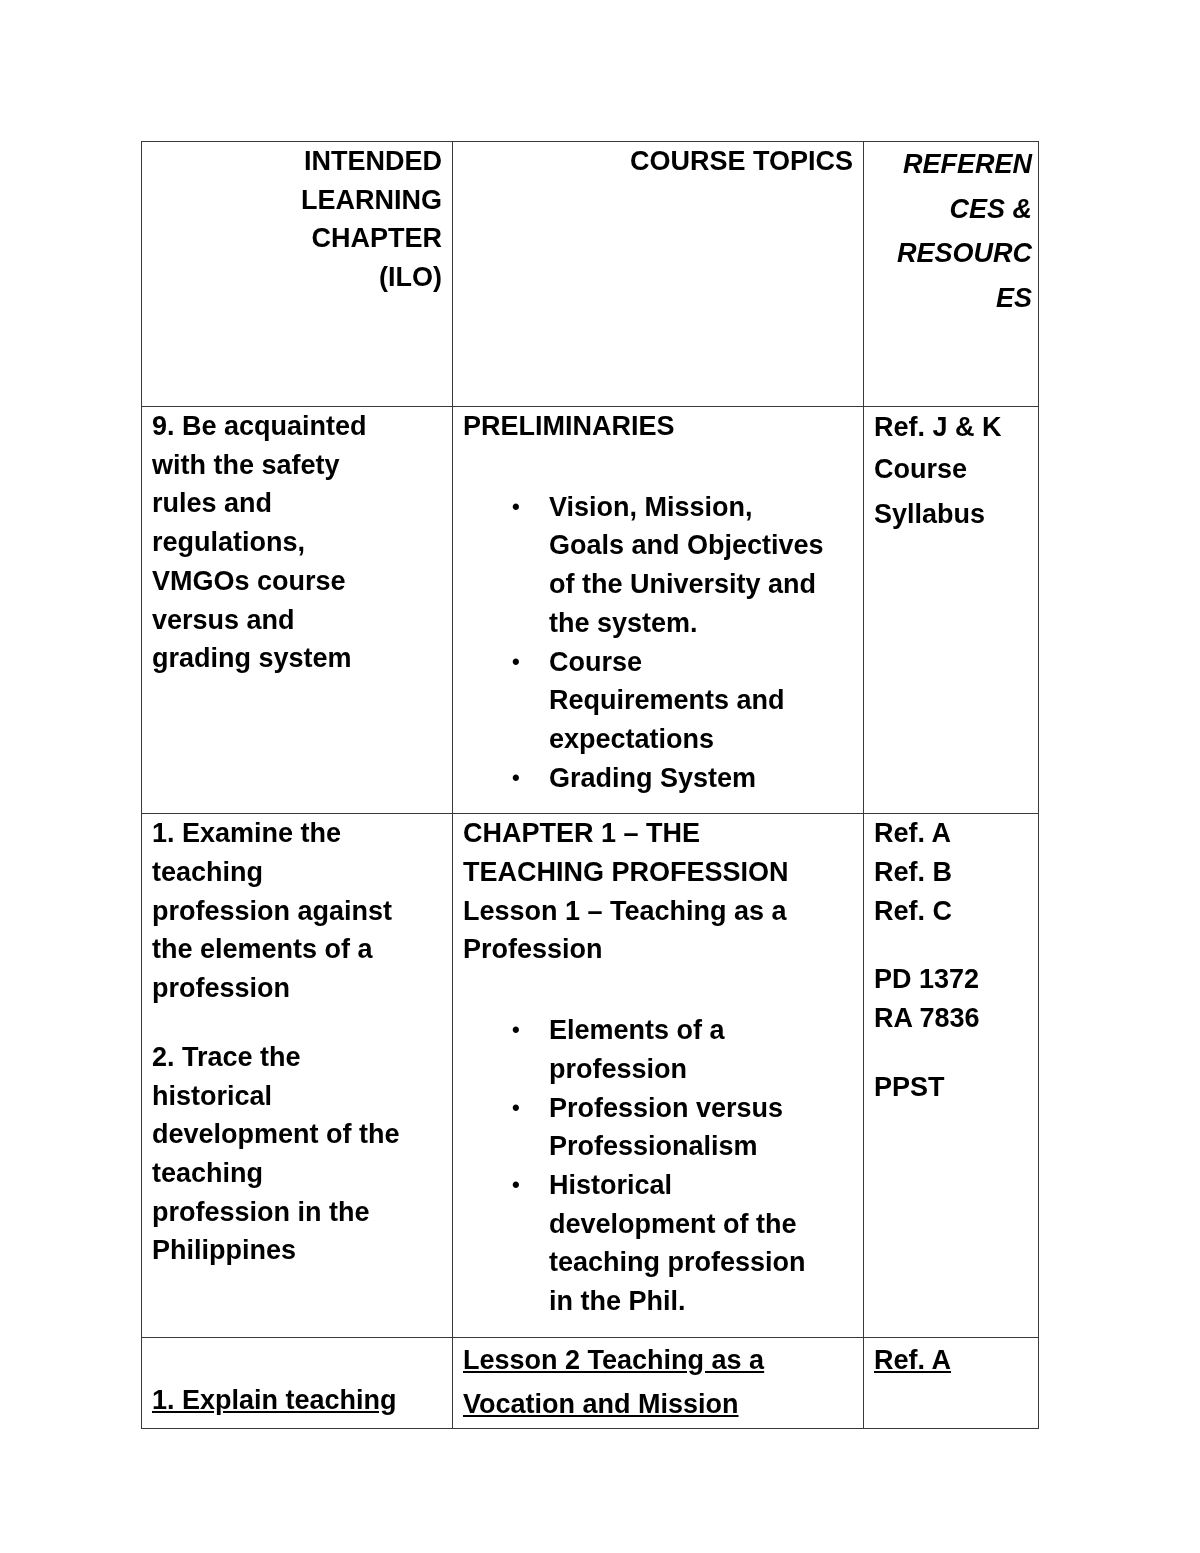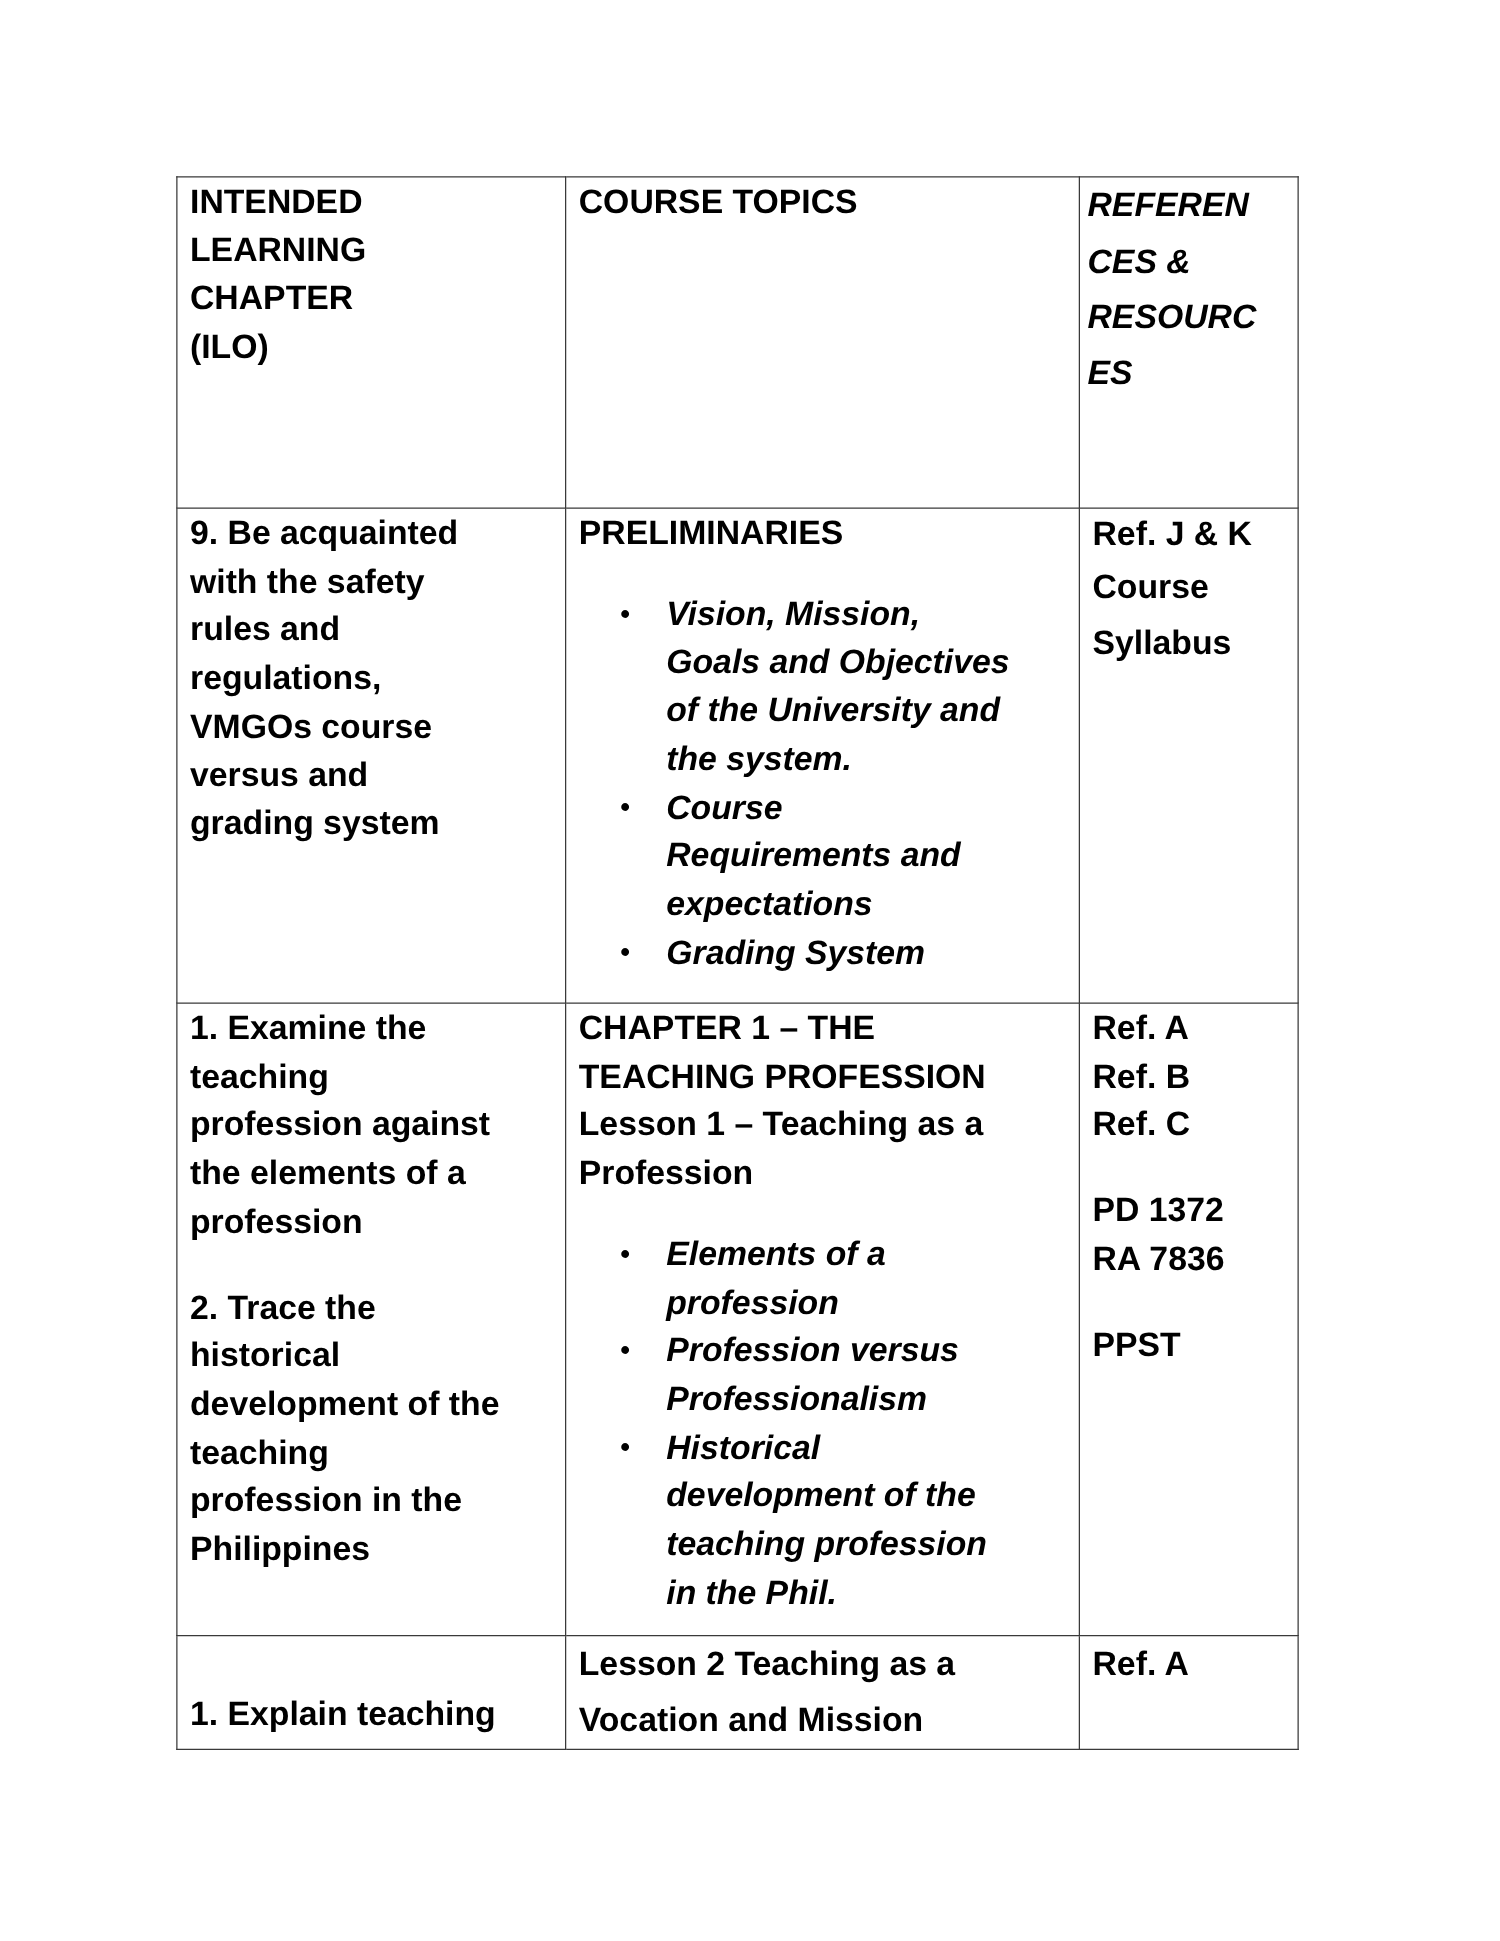--- a/index.html
+++ b/index.html
@@ -4,28 +4,28 @@
 <style>
   html, body { margin:0; padding:0; background:#ffffff; }
   body { width:1200px; height:1553px; position:relative; overflow:hidden;
          font-family:"Liberation Sans", sans-serif; color:#000; }
   .page { position:absolute; left:0; top:0; width:1200px; height:1553px; background:#fff; }
   table.syllabus { position:absolute; left:141px; top:141px; width:897px;
          border-collapse:collapse; table-layout:fixed; }
   table.syllabus td, table.syllabus th { border:1.5px solid #3a3a3a; vertical-align:top;
          font-weight:bold; font-size:27px; line-height:38.7px; padding:0 10px; }
   col.c1 { width:311px; } col.c2 { width:411px; } col.c3 { width:175px; }
-  .hdr th { height:264px; vertical-align:middle; text-align:left; line-height:39px; font-size:26px; }
+  .hdr th { height:264px; vertical-align:middle; text-align:right; line-height:39px; font-size:26px; }
   .hdr th.refs { line-height:44.5px; padding:0 6px;font-style:italic; }
   .r1 td { height:395px; padding-top:3px; }
   .r2 td { height:505px; padding-top:3px; }
-  .r3 td { height:82px; padding-top:3px; }
+  .r3 td { height:82px; padding-top:3px;text-decoration:underline; }
   .line { display:block; white-space:nowrap; }
   .refs-line { display:block; white-space:nowrap; line-height:44.5px; }
-  ul.topics { margin:0; padding:0; list-style:none;font-style:italic; }
+  ul.topics { margin:16px; padding:0; list-style:none; }
   ul.topics li { position:relative; padding-left:70px; }
   ul.topics li::before { content:"\2022"; position:absolute; left:33px; top:0; font-size:22px; }
   .gap-sm { height:26px; }
   .gap-md { height:30px; }
 </style>
 </head>
 <body>
 
 <div class="page">
   <table class="syllabus">

